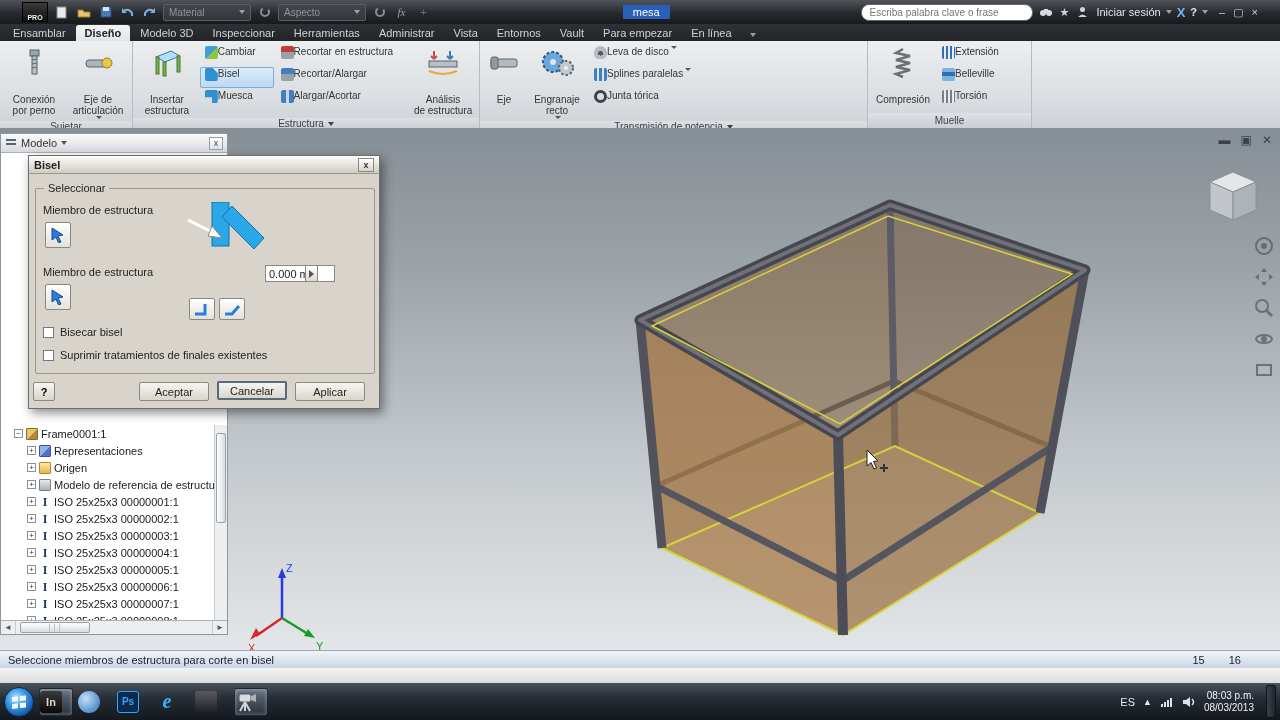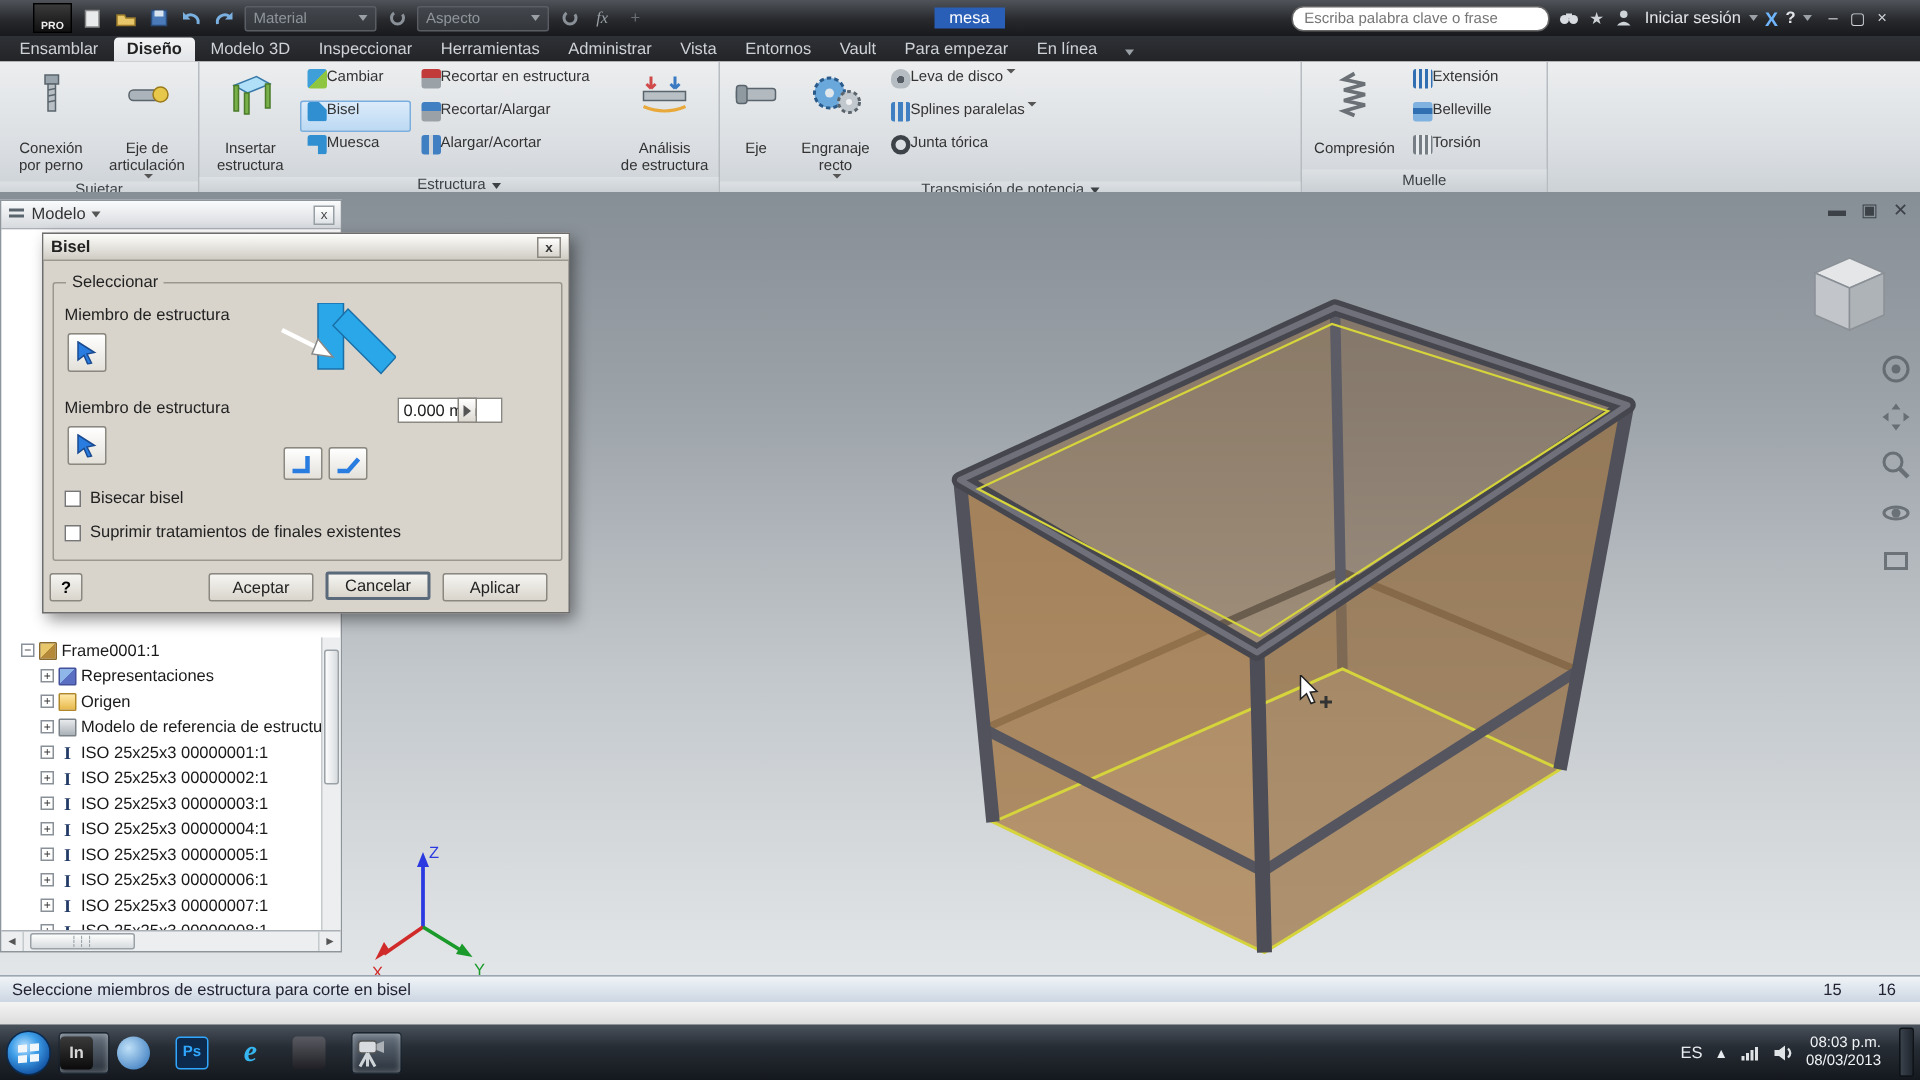--- a/index.html
+++ b/index.html
@@ -620,21 +620,21 @@
       <div class="dbtn focus" style="left:188px;top:207px">Cancelar</div>
       <div class="dbtn" style="left:266px;top:208px">Aplicar</div>
     </div>
   </div>
 
 </div>
 
 <div class="statusbar">
   <span>Seleccione miembros de estructura para corte en bisel</span>
   <span class="snum first">15</span>
-  <span class="snum" style="margin-right:8px">16</span>
+  <span class="snum" style="margin-right:31px">16</span>
 </div>
 <div class="whitestrip"></div>
 
 <div class="taskbar">
   <div class="orb">
     <svg width="16" height="16">
         <g transform="skewY(-6)">
           <rect x="1" y="3" width="6" height="5" fill="#f0f6fa"></rect>
           <rect x="9" y="3" width="6" height="5" fill="#f0f6fa"></rect>
           <rect x="1" y="10" width="6" height="5" fill="#f0f6fa"></rect>

